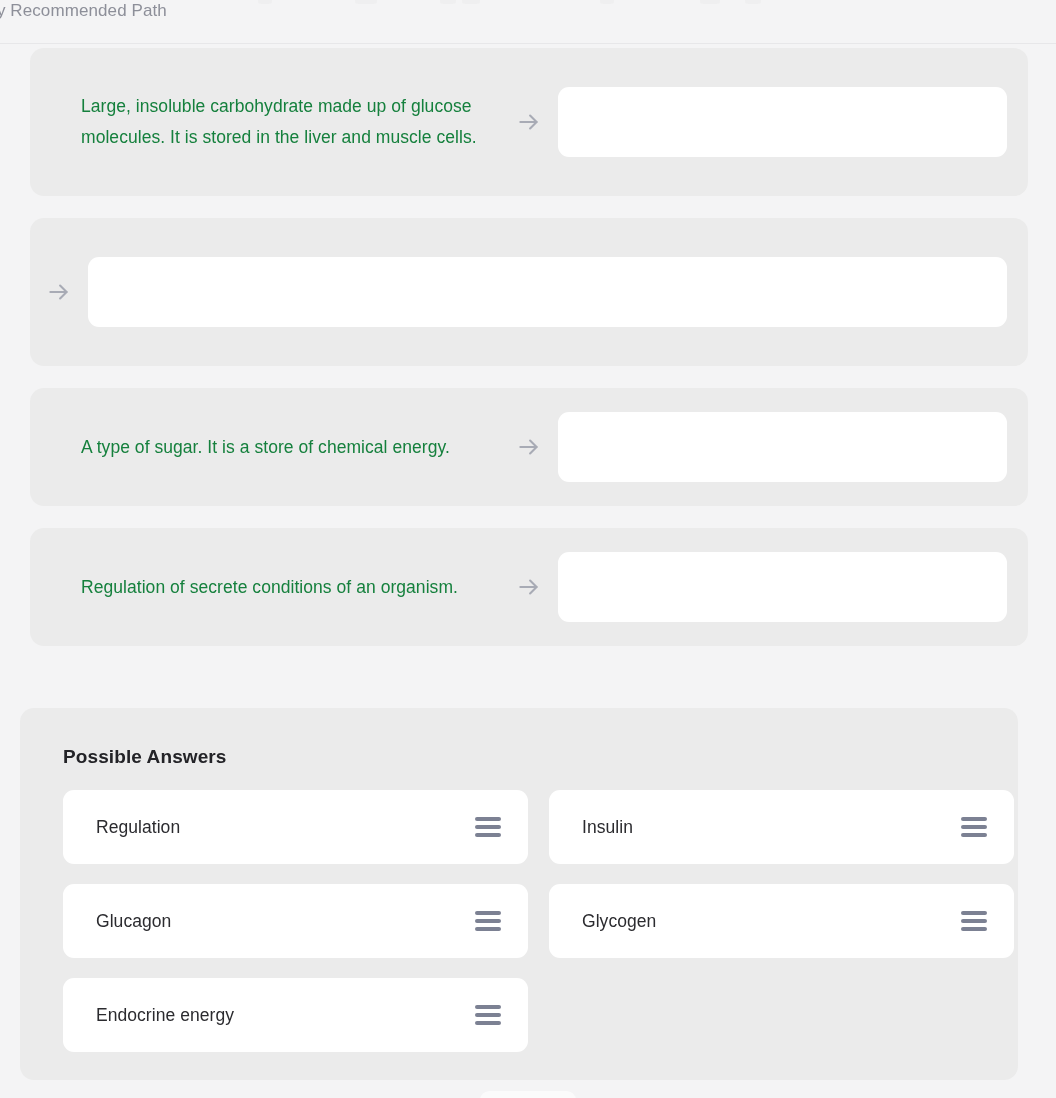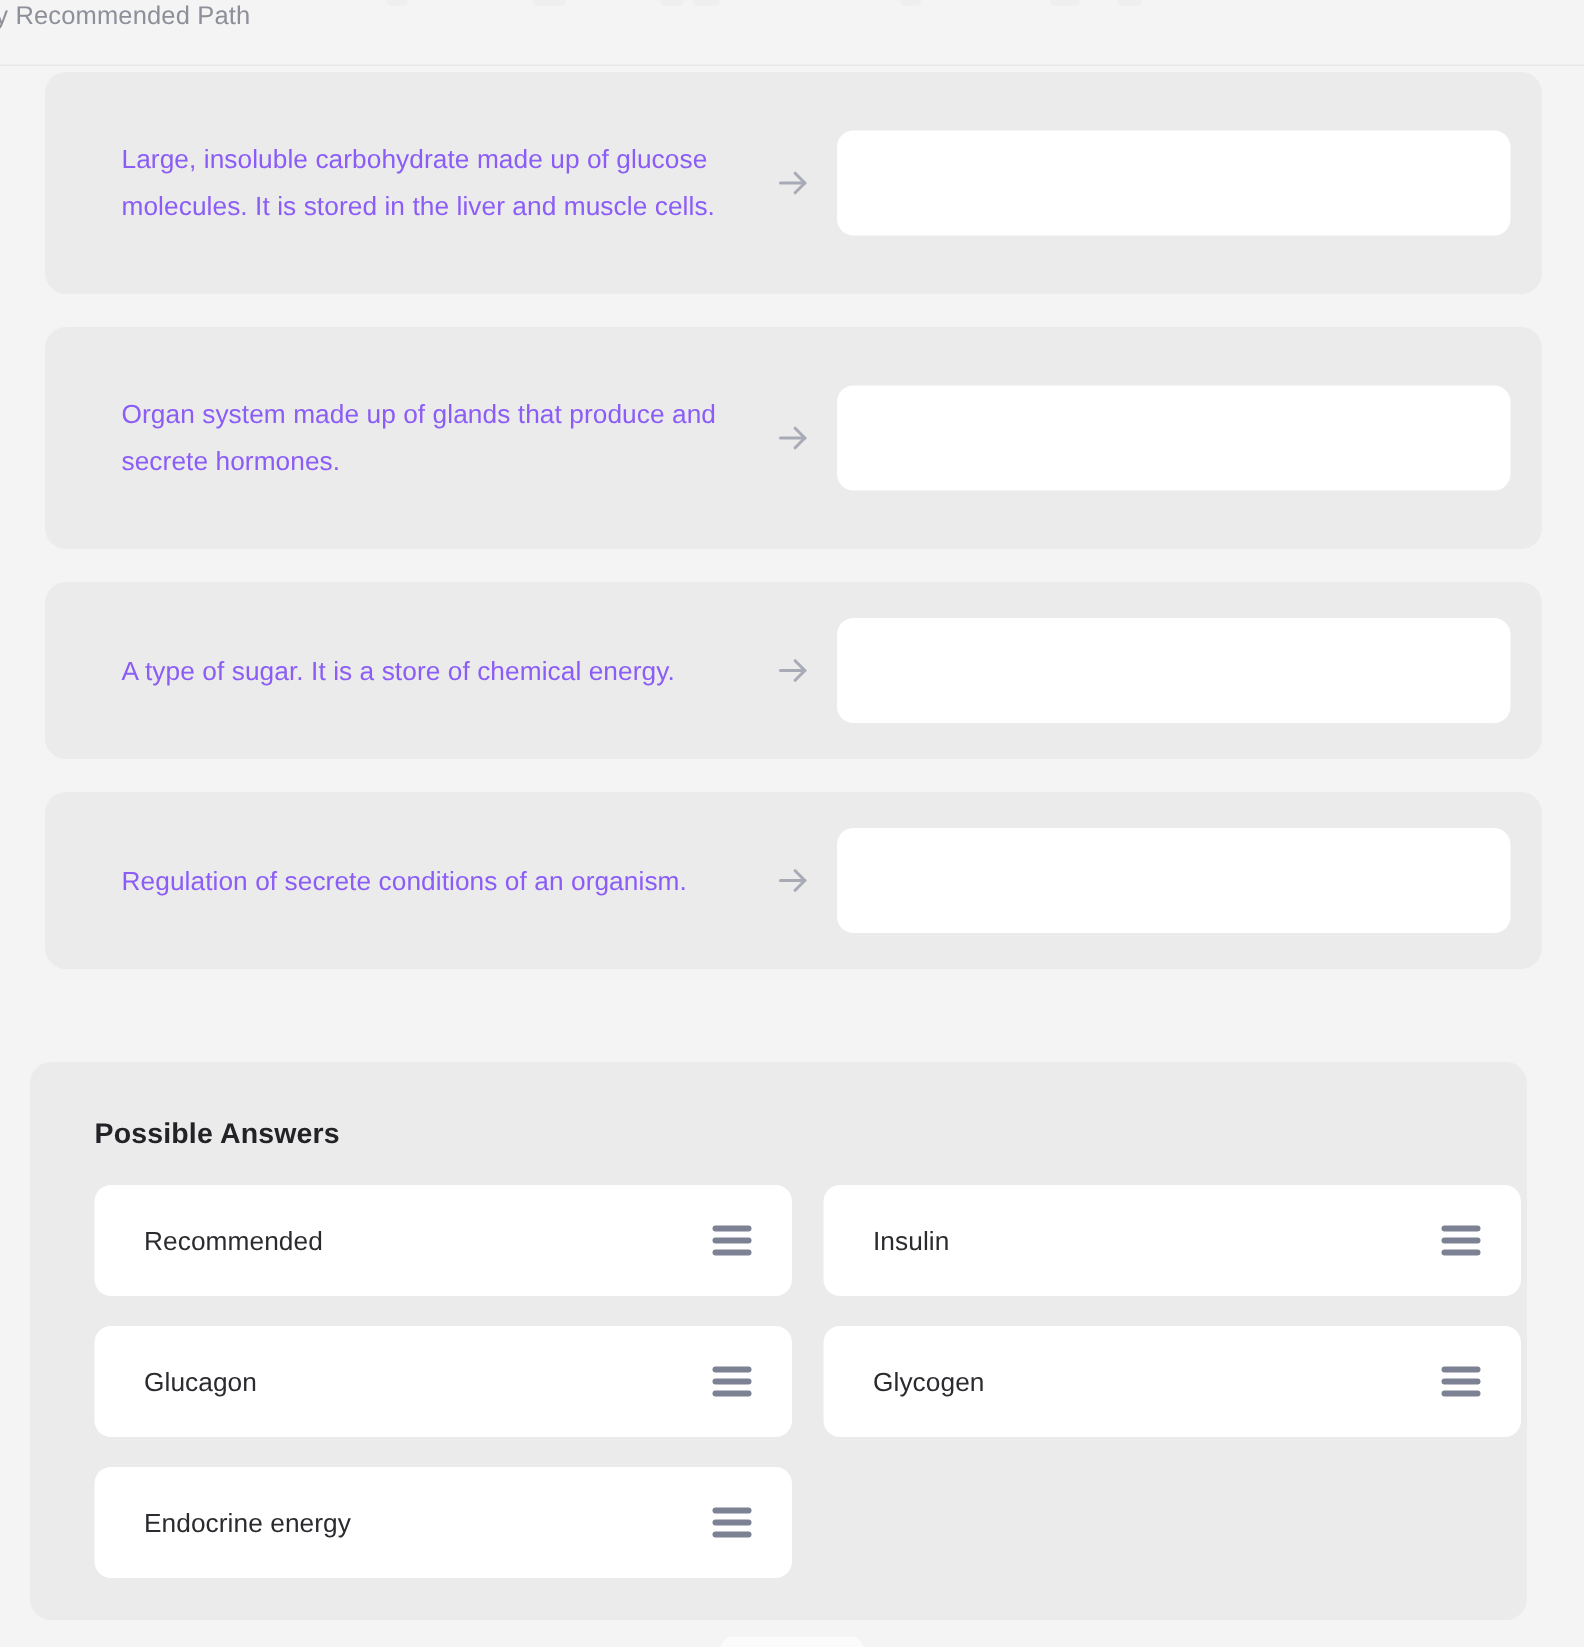--- a/index.html
+++ b/index.html
@@ -70,21 +70,21 @@
     min-height: 100px;
   }
   .qcard.h3 { height: 148px; }
   .qcard.h2 { height: 118px; }
 
   .qtext {
     width: 470px;
     padding-left: 51px;
     font-size: 17.5px;
     line-height: 31px;
-    color: #8b5cf6;
+    color: #15803d;
     letter-spacing: 0.05px;
   }
 
   .arrow-cell {
     width: 58px;
     display: flex;
     align-items: center;
     justify-content: center;
     flex: 0 0 58px;
   }
@@ -198,21 +198,20 @@
         <svg width="26" height="26" viewBox="0 0 24 24" fill="none" stroke="#a8abb5" stroke-width="1.9" stroke-linecap="round" stroke-linejoin="round">
           <line x1="4" y1="12" x2="19" y2="12"></line>
           <polyline points="13,6 19,12 13,18"></polyline>
         </svg>
       </span>
     </div>
     <div class="dropzone"></div>
   </div>
 
   <div class="qcard h3">
-    <div class="qtext">Organ system made up of glands that produce and secrete hormones.</div>
     <div class="arrow-cell">
       <span class="arrow-icon">
         <svg width="26" height="26" viewBox="0 0 24 24" fill="none" stroke="#a8abb5" stroke-width="1.9" stroke-linecap="round" stroke-linejoin="round">
           <line x1="4" y1="12" x2="19" y2="12"></line>
           <polyline points="13,6 19,12 13,18"></polyline>
         </svg>
       </span>
     </div>
     <div class="dropzone"></div>
   </div>
@@ -244,21 +243,21 @@
   </div>
 
 </div>
 
 <div class="answers-panel">
   <div class="answers-heading">Possible Answers</div>
 
   <div class="answers-grid">
 
     <div class="answer-tile">
-      <span class="answer-label">Recommended</span>
+      <span class="answer-label">Regulation</span>
       <span class="drag-handle">
           <span></span>
           <span></span>
           <span></span>
         </span>
     </div>
 
     <div class="answer-tile">
       <span class="answer-label">Insulin</span>
       <span class="drag-handle">

